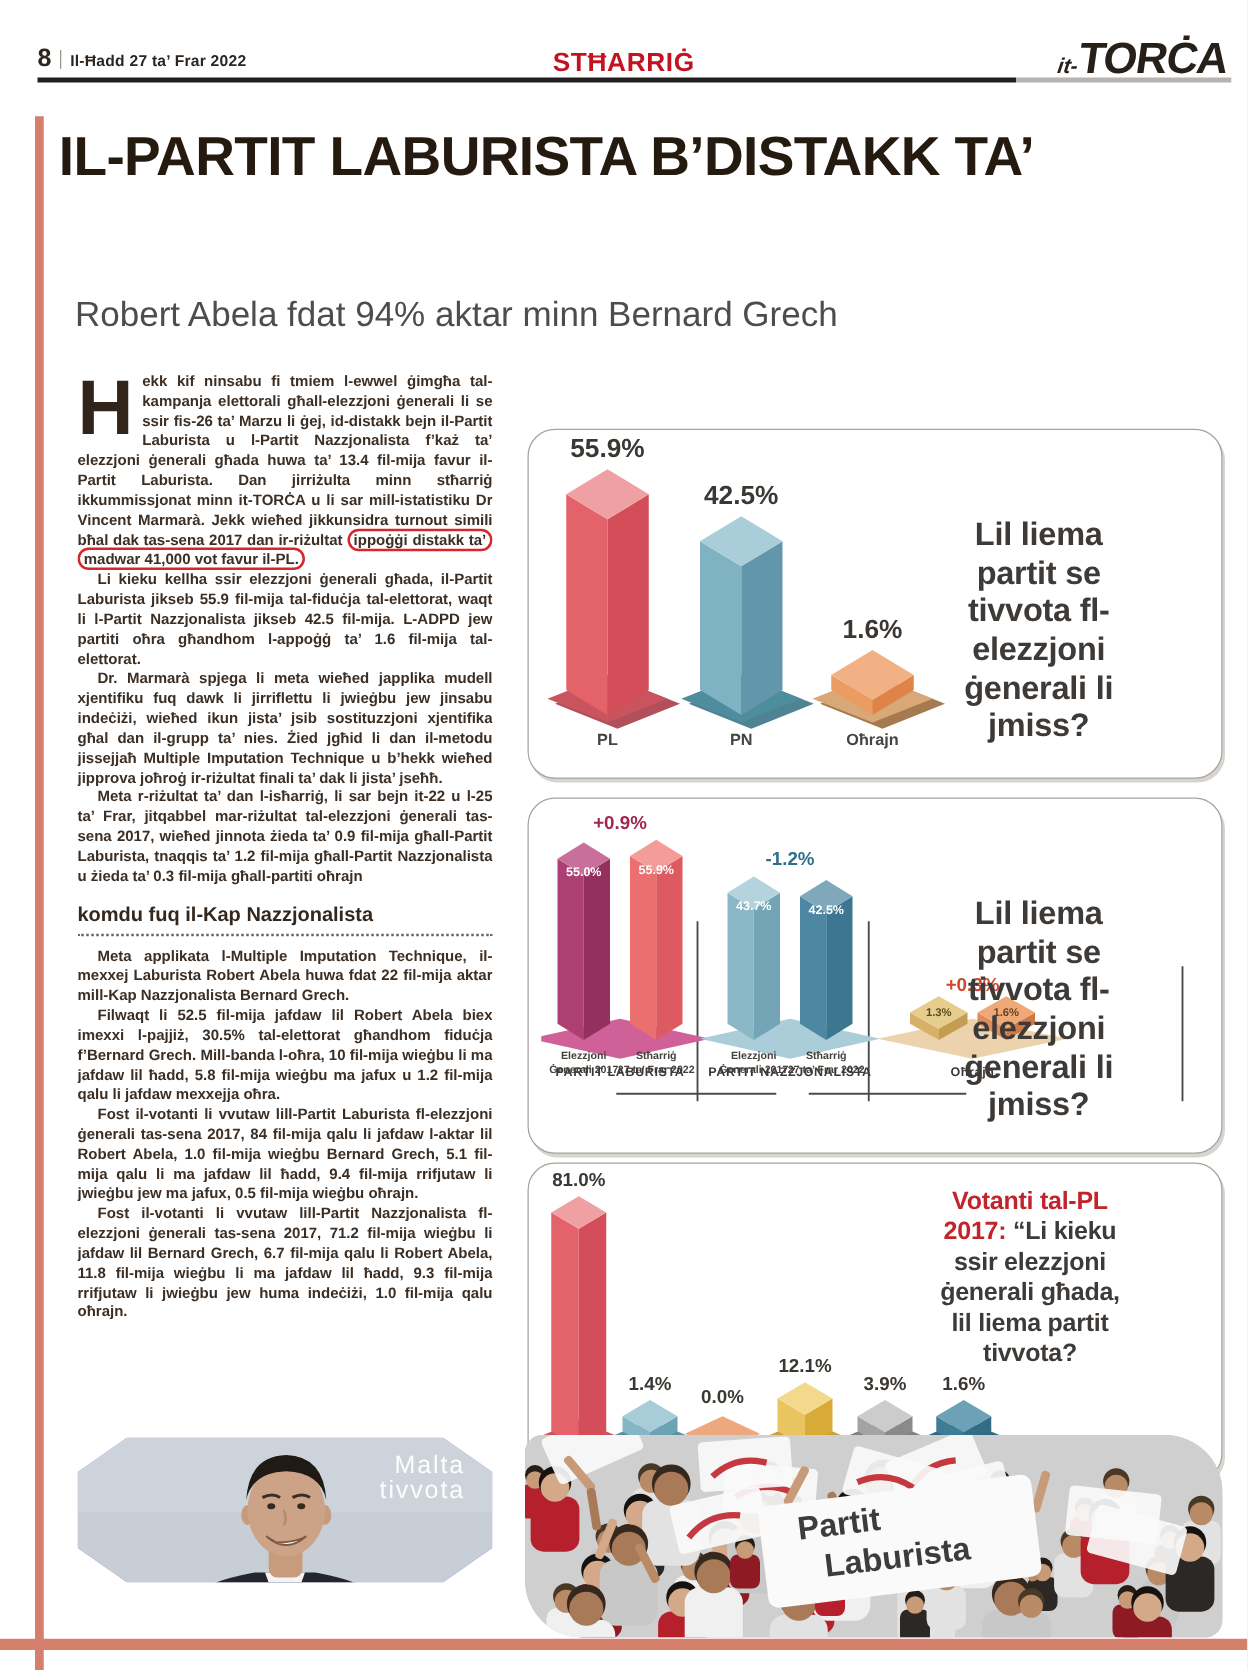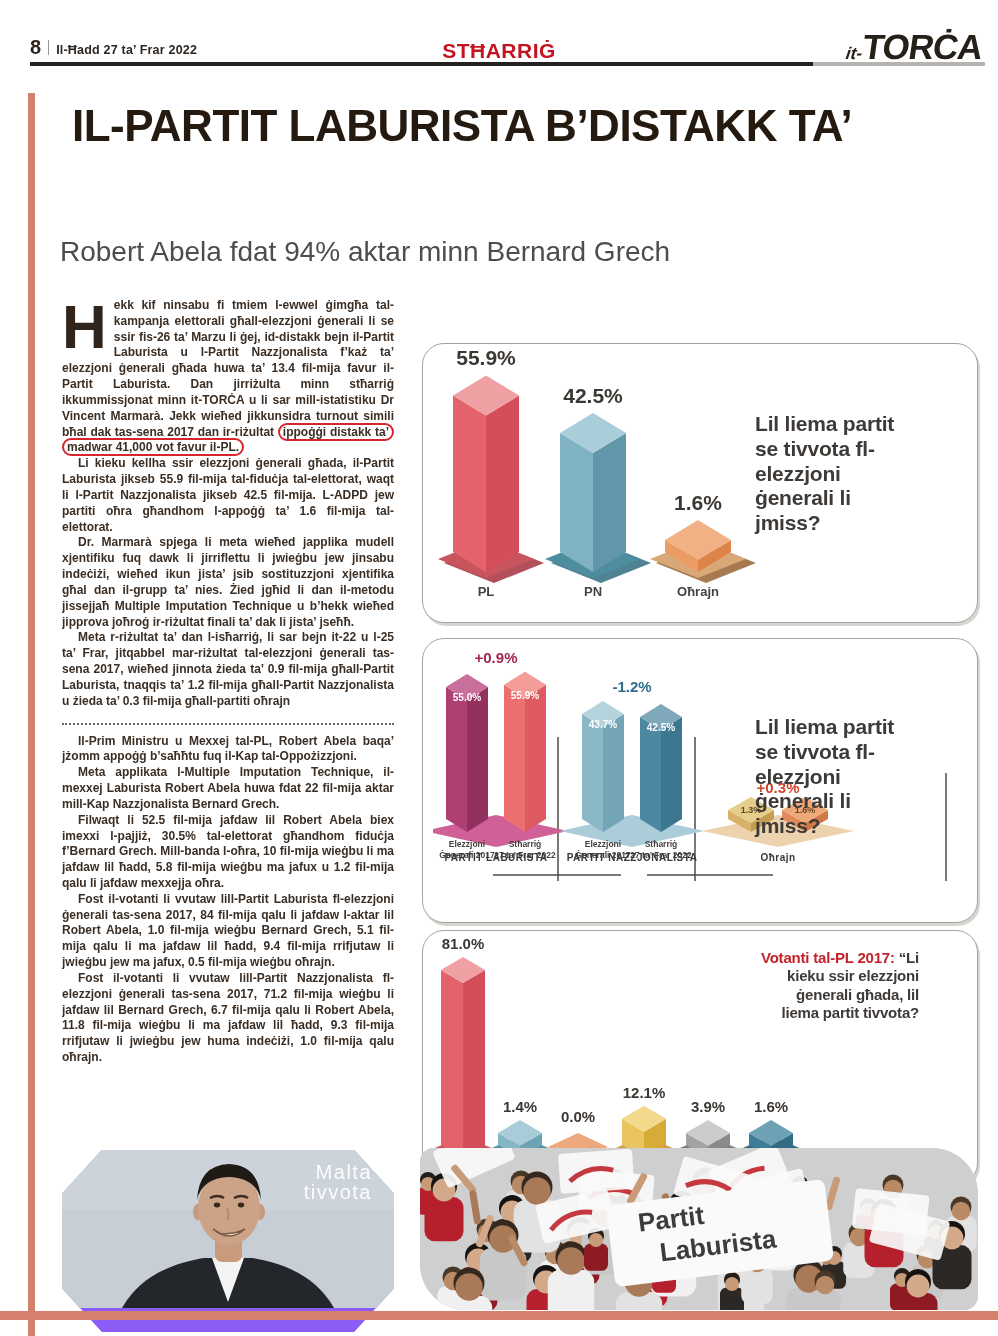--- a/index.html
+++ b/index.html
@@ -14,49 +14,49 @@
   .hdr-sep{width:1px;height:15px;background:#9a948e;align-self:center;}
   .hdr-date{font-size:12.5px;font-weight:bold;letter-spacing:0.2px;}
   .hdr-section{position:absolute;left:0;top:39px;width:100%;text-align:center;
                font-size:21px;font-weight:bold;color:#c41320;letter-spacing:0.5px;}
   .masthead{position:absolute;right:16px;top:27px;color:#262019;transform:skewX(-8deg);white-space:nowrap;}
   .mh-prefix{font-size:17px;font-weight:bold;font-style:italic;}
   .mh-name{font-size:35px;font-weight:bold;letter-spacing:-1px;}
   .hdr-rule{position:absolute;left:30px;top:62px;width:955px;height:4px;
             background:linear-gradient(to right,#242020 0,#242020 82%,#b7b3af 82%,#b7b3af 100%);}
   
-  .headline{position:absolute;left:72px;top:100px;width:900px;font-size:44px;font-weight:bold;
+  .headline{position:absolute;left:47px;top:100px;width:900px;font-size:44px;font-weight:bold;
             color:#241a10;line-height:1.2;letter-spacing:-0.5px;}
   .subheadline{position:absolute;left:60px;top:236px;width:900px;font-size:28px;color:#4d4d4d;font-weight:normal;}
   
   .body-col{position:absolute;left:62px;top:298px;width:332px;height:840px;overflow:hidden;
             font-size:12px;font-weight:bold;color:#3b2e24;text-align:justify;line-height:1.32;}
   .body-col p{margin:0;text-indent:16px;}
   .body-col p.first{text-indent:0;}
   .dropcap{float:left;font-size:62px;line-height:0.78;padding:5px 7px 0 0;color:#31241a;font-weight:bold;}
   .circled{border:2.5px solid #d6252b;border-radius:12px;padding:0 3px;box-decoration-break:clone;
            -webkit-box-decoration-break:clone;}
   .subhead2{margin:13px 0 4px 0;font-size:16px;line-height:1.25;color:#33271e;font-weight:bold;}
   .dotted-rule{border:none;border-bottom:2px dotted #6a6560;margin:4px 0 9px 0;}
   
   .charts-col{position:absolute;left:422px;top:295px;width:556px;margin-top:48px;}
   .chart-box{position:relative;border:1.5px solid #a7a39f;border-radius:22px;background:#fff;
              box-shadow:2px 3px 0 #d8d4d0;}
   #box1{height:278px;margin-bottom:15px;}
   #box2{height:283px;margin-bottom:7px;}
   #box3{height:253px;}
-  .q-text{position:absolute;right:70px;width:152px;text-align:left;font-weight:bold;
-          font-size:21px;line-height:1.18;color:#3e3a37;letter-spacing:-0.2px;}
+  .q-text{position:absolute;right:70px;width:152px;text-align:center;font-weight:bold;
+          font-size:26px;line-height:1.18;color:#3e3a37;letter-spacing:-0.2px;}
   #q1{top:68px;} #q2{top:76px;}
-  .v-block{position:absolute;right:58px;top:18px;width:162px;text-align:right;font-weight:bold;
-           font-size:15px;line-height:1.22;letter-spacing:-0.2px;}
+  .v-block{position:absolute;right:72px;top:18px;width:162px;text-align:center;font-weight:bold;
+           font-size:20px;line-height:1.22;letter-spacing:-0.2px;}
   .v-title{color:#c3232b;}
   .v-quote{color:#3e3a37;}
   
-  .photo-left{position:absolute;left:62px;top:1150px;width:332px;height:182px;background:#8b5cf6;
+  .photo-left{position:absolute;left:62px;top:1150px;width:332px;height:116px;background:#8b5cf6;
               clip-path:polygon(12% 0,88% 0,100% 24%,100% 76%,88% 100%,12% 100%,0 76%,0 24%);}
   .photo-left svg{position:absolute;left:0;top:0;}
   .malta-overlay{position:absolute;right:22px;top:12px;text-align:right;color:#ffffff;
                  font-size:20px;line-height:1.02;letter-spacing:1.5px;opacity:0.95;font-weight:normal;}
   .photo-right{position:absolute;left:420px;top:1148px;width:558px;height:162px;
                border-radius:14px 46px 14px 46px;overflow:hidden;background:#cfcfcf;}
 </style>
 </head>
 <body>
 
@@ -79,23 +79,23 @@
     <div>IL-PARTIT LABURISTA B’DISTAKK TA’</div>
   </div>
   <div class="subheadline">Robert Abela fdat 94% aktar minn Bernard Grech</div>
 
   <div class="body-col">
       <p class="first"><span class="dropcap">H</span>ekk kif ninsabu fi tmiem l-ewwel ġimgħa tal-kampanja elettorali għall-elezzjoni ġenerali li se ssir fis-26 ta’ Marzu li ġej, id-distakk bejn il-Partit Laburista u l-Partit Nazzjonalista f’każ ta’ elezzjoni ġenerali għada huwa ta’ 13.4 fil-mija favur il-Partit Laburista. Dan jirriżulta minn stħarriġ ikkummissjonat minn it-TORĊA u li sar mill-istatistiku Dr Vincent Marmarà. Jekk wieħed jikkunsidra turnout simili bħal dak tas-sena 2017 dan ir-riżultat <span class="circled">ippoġġi distakk ta’ madwar 41,000 vot favur il-PL.</span></p>
       <p>Li kieku kellha ssir elezzjoni ġenerali għada, il-Partit Laburista jikseb 55.9 fil-mija tal-fiduċja tal-elettorat, waqt li l-Partit Nazzjonalista jikseb 42.5 fil-mija. L-ADPD jew partiti oħra għandhom l-appoġġ ta’ 1.6 fil-mija tal-elettorat.</p>
       <p>Dr. Marmarà spjega li meta wieħed japplika mudell xjentifiku fuq dawk li jirriflettu li jwieġbu jew jinsabu indeċiżi, wieħed ikun jista’ jsib sostituzzjoni xjentifika għal dan il-grupp ta’ nies. Żied jgħid li dan il-metodu jissejjaħ Multiple Imputation Technique u b’hekk wieħed jipprova joħroġ ir-riżultat finali ta’ dak li jista’ jseħħ.</p>
       <p>Meta r-riżultat ta’ dan l-isħarriġ, li sar bejn it-22 u l-25 ta’ Frar, jitqabbel mar-riżultat tal-elezzjoni ġenerali tas-sena 2017, wieħed jinnota żieda ta’ 0.9 fil-mija għall-Partit Laburista, tnaqqis ta’ 1.2 fil-mija għall-Partit Nazzjonalista u żieda ta’ 0.3 fil-mija għall-partiti oħrajn</p>
       <div class="subhead2">
+        <div>komdu fuq il-Kap Nazzjonalista</div>
       </div>
       <div class="dotted-rule"></div>
-      <p>Il-Prim Ministru u Mexxej tal-PL, Robert Abela baqa’ jżomm appoġġ b’saħħtu fuq il-Kap tal-Oppożizzjoni.</p>
       <p>Meta applikata l-Multiple Imputation Technique, il-mexxej Laburista Robert Abela huwa fdat 22 fil-mija aktar mill-Kap Nazzjonalista Bernard Grech.</p>
       <p>Filwaqt li 52.5 fil-mija jafdaw lil Robert Abela biex imexxi l-pajjiż, 30.5% tal-elettorat għandhom fiduċja f’Bernard Grech. Mill-banda l-oħra, 10 fil-mija wieġbu li ma jafdaw lil ħadd, 5.8 fil-mija wieġbu ma jafux u 1.2 fil-mija qalu li jafdaw mexxejja oħra.</p>
       <p>Fost il-votanti li vvutaw lill-Partit Laburista fl-elezzjoni ġenerali tas-sena 2017, 84 fil-mija qalu li jafdaw l-aktar lil Robert Abela, 1.0 fil-mija wieġbu Bernard Grech, 5.1 fil-mija qalu li ma jafdaw lil ħadd, 9.4 fil-mija rrifjutaw li jwieġbu jew ma jafux, 0.5 fil-mija wieġbu oħrajn.</p>
       <p>Fost il-votanti li vvutaw lill-Partit Nazzjonalista fl-elezzjoni ġenerali tas-sena 2017, 71.2 fil-mija wieġbu li jafdaw lil Bernard Grech, 6.7 fil-mija qalu li Robert Abela, 11.8 fil-mija wieġbu li ma jafdaw lil ħadd, 9.3 fil-mija rrifjutaw li jwieġbu jew huma indeċiżi, 1.0 fil-mija qalu oħrajn.</p>
     </div>
 
   <div class="charts-col">
     <div class="chart-box" id="box1">
       <svg id="svg-c1" width="410" height="270" style="position:absolute;left:12px;top:6px;" font-family="Liberation Sans, sans-serif">
           <polygon points="9,213 59,193 109,213 59,233" fill="#a93d48" opacity="0.9"></polygon>

